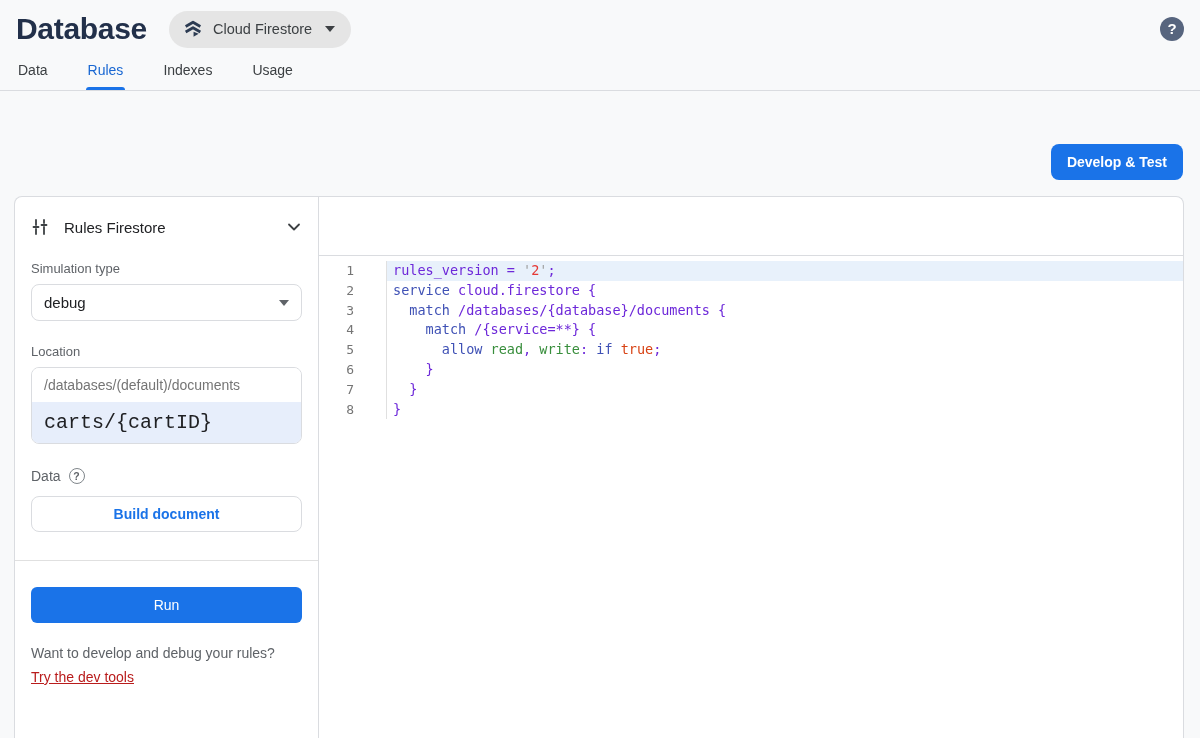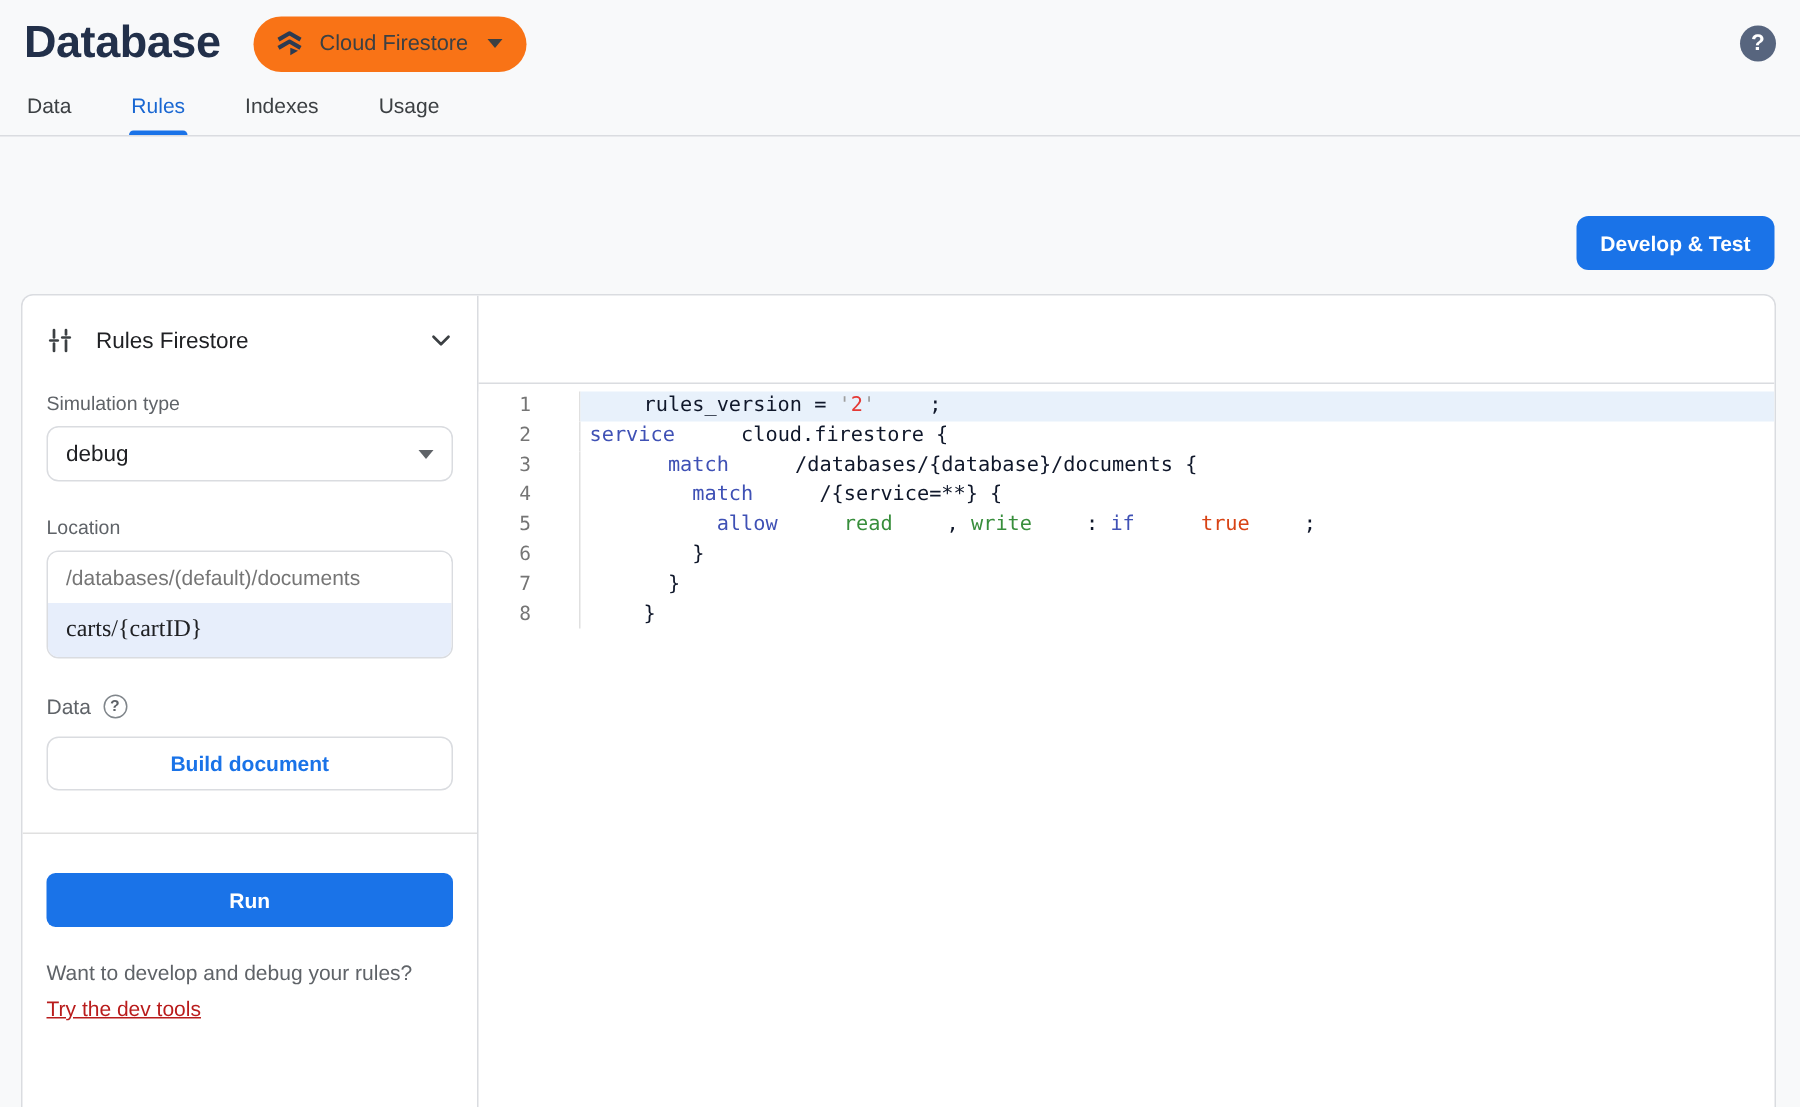--- a/index.html
+++ b/index.html
@@ -13,21 +13,21 @@
   .app-header {
     display:flex; align-items:center;
     padding:10px 16px 6px 16px; height:54px;
   }
   .page-title {
     font-size:30px; font-weight:700; color:#22304a; letter-spacing:-0.3px;
     margin-right:22px;
   }
   .product-pill {
     display:inline-flex; align-items:center; gap:9px;
-    background:#f97316; border:none; border-radius:19px;
+    background:#e5e5e5; border:none; border-radius:19px;
     padding:8px 16px 8px 13px; height:37px; cursor:pointer;
     font-family:inherit; font-size:14.5px; color:#3c4043;
   }
   .pill-caret {
     width:0; height:0; border-left:5px solid transparent;
     border-right:5px solid transparent; border-top:6px solid #3c4043;
     margin-left:4px;
   }
   .header-spacer { flex:1; }
   .help-btn {
@@ -89,21 +89,21 @@
     border-right:5px solid transparent; border-top:6px solid #5f6368;
   }
   .loc-wrap { margin-top:2px; }
   .loc-box { border:1px solid #dadce0; border-radius:8px; overflow:hidden; }
   .loc-prefix {
     display:block; width:100%; border:none; outline:none; background:#fff;
     font-family:inherit; font-size:14px; color:#737373; padding:9px 12px;
   }
   .loc-value {
     display:block; width:100%; border:none; outline:none; background:#e7eefb;
-    font-family:Liberation Serif, serif; font-size:16px; color:#202124; padding:9px 12px;
+    font-family:Liberation Mono, monospace; font-size:20px; color:#202124; padding:9px 12px;
   }
   .data-row { display:flex; align-items:center; gap:8px; margin:24px 0 12px 0; }
   .data-label { font-size:14px; color:#5f6368; }
   .help-circle {
     width:16px; height:16px; border-radius:50%; border:1.5px solid #80868b;
     color:#5f6368; font-size:10.5px; font-weight:700; line-height:14px;
     text-align:center; display:inline-block;
   }
   .build-doc-btn {
     width:100%; height:36px; background:#fff; border:1px solid #dadce0;
@@ -119,21 +119,21 @@
     border-radius:10px; background:#a9a9a9;
   }
   .switch .thumb {
     position:absolute; left:0; top:0; width:22px; height:22px;
     border-radius:50%; background:#fdfdfd;
     box-shadow:0 1px 3px rgba(0,0,0,0.4);
   }
   .run-btn {
     width:100%; height:36px; margin-top:26px;
     background:#1a73e8; color:#fff; border:none; border-radius:6px;
-    font-family:inherit; font-size:14px; font-weight:700; cursor:pointer;
+    font-family:inherit; font-size:14px; font-weight:400; cursor:pointer;
   }
   .panel-footer { margin-top:22px; }
   .footer-q { font-size:14px; color:#5f6368; }
   .footer-link {
     display:inline-block; margin-top:8px; font-size:14px; color:#b91c1c;
     text-decoration:underline; cursor:pointer;
   }
   
   .editor { flex:1; display:flex; flex-direction:column; min-width:0; }
   .editor-toolbar { height:59px; border-bottom:1px solid #dadce0; flex:0 0 59px; }
@@ -142,21 +142,21 @@
   .gutter {
     flex:0 0 68px; text-align:right; padding-right:32px;
     font-family:"DejaVu Sans Mono", monospace; font-size:13px; color:#757575;
     border-right:1px solid #e0e0e0; background:#fff;
   }
   .code-text {
     flex:1; white-space:pre; padding-left:6px;
     font-family:"DejaVu Sans Mono", monospace; font-size:13.5px; color:#37474f;
   }
   .code-line.hl .code-text { background:#e8f1fb; }
-  .tok-d { color:#0f172a;margin-left:36px; }
+  .tok-d { color:#6d28d9; }
   .tok-k { color:#3f51b5; }
   .tok-g { color:#388e3c; }
   .tok-o { color:#d84315; }
   .tok-s { color:#e53935; }
   .tok-q { color:#9e9e9e; }
 </style>
 </head>
 <body>
 
 <div class="page">

